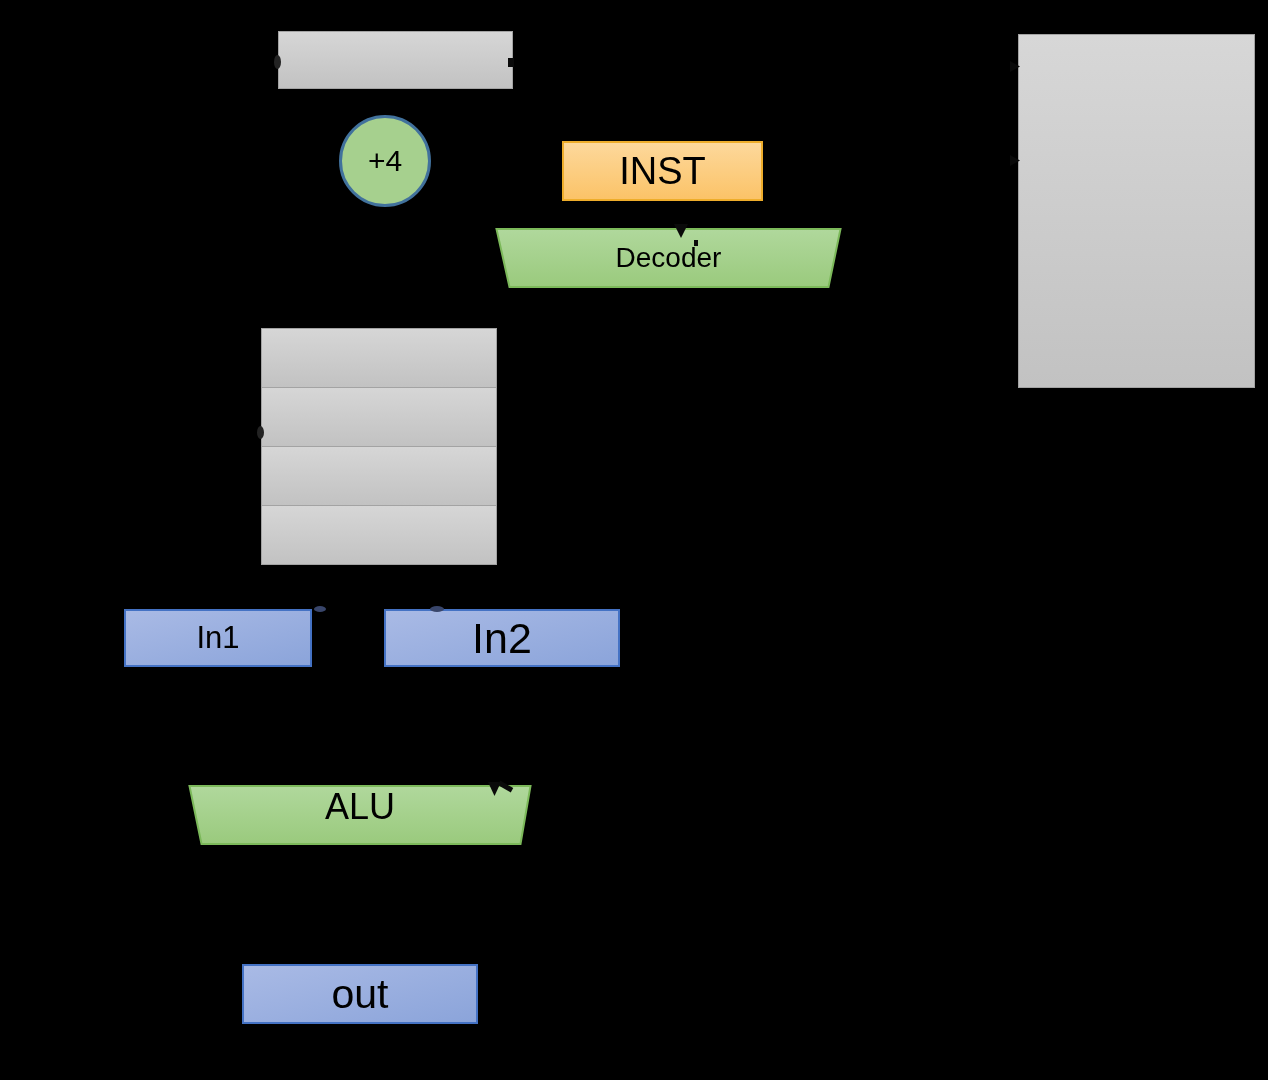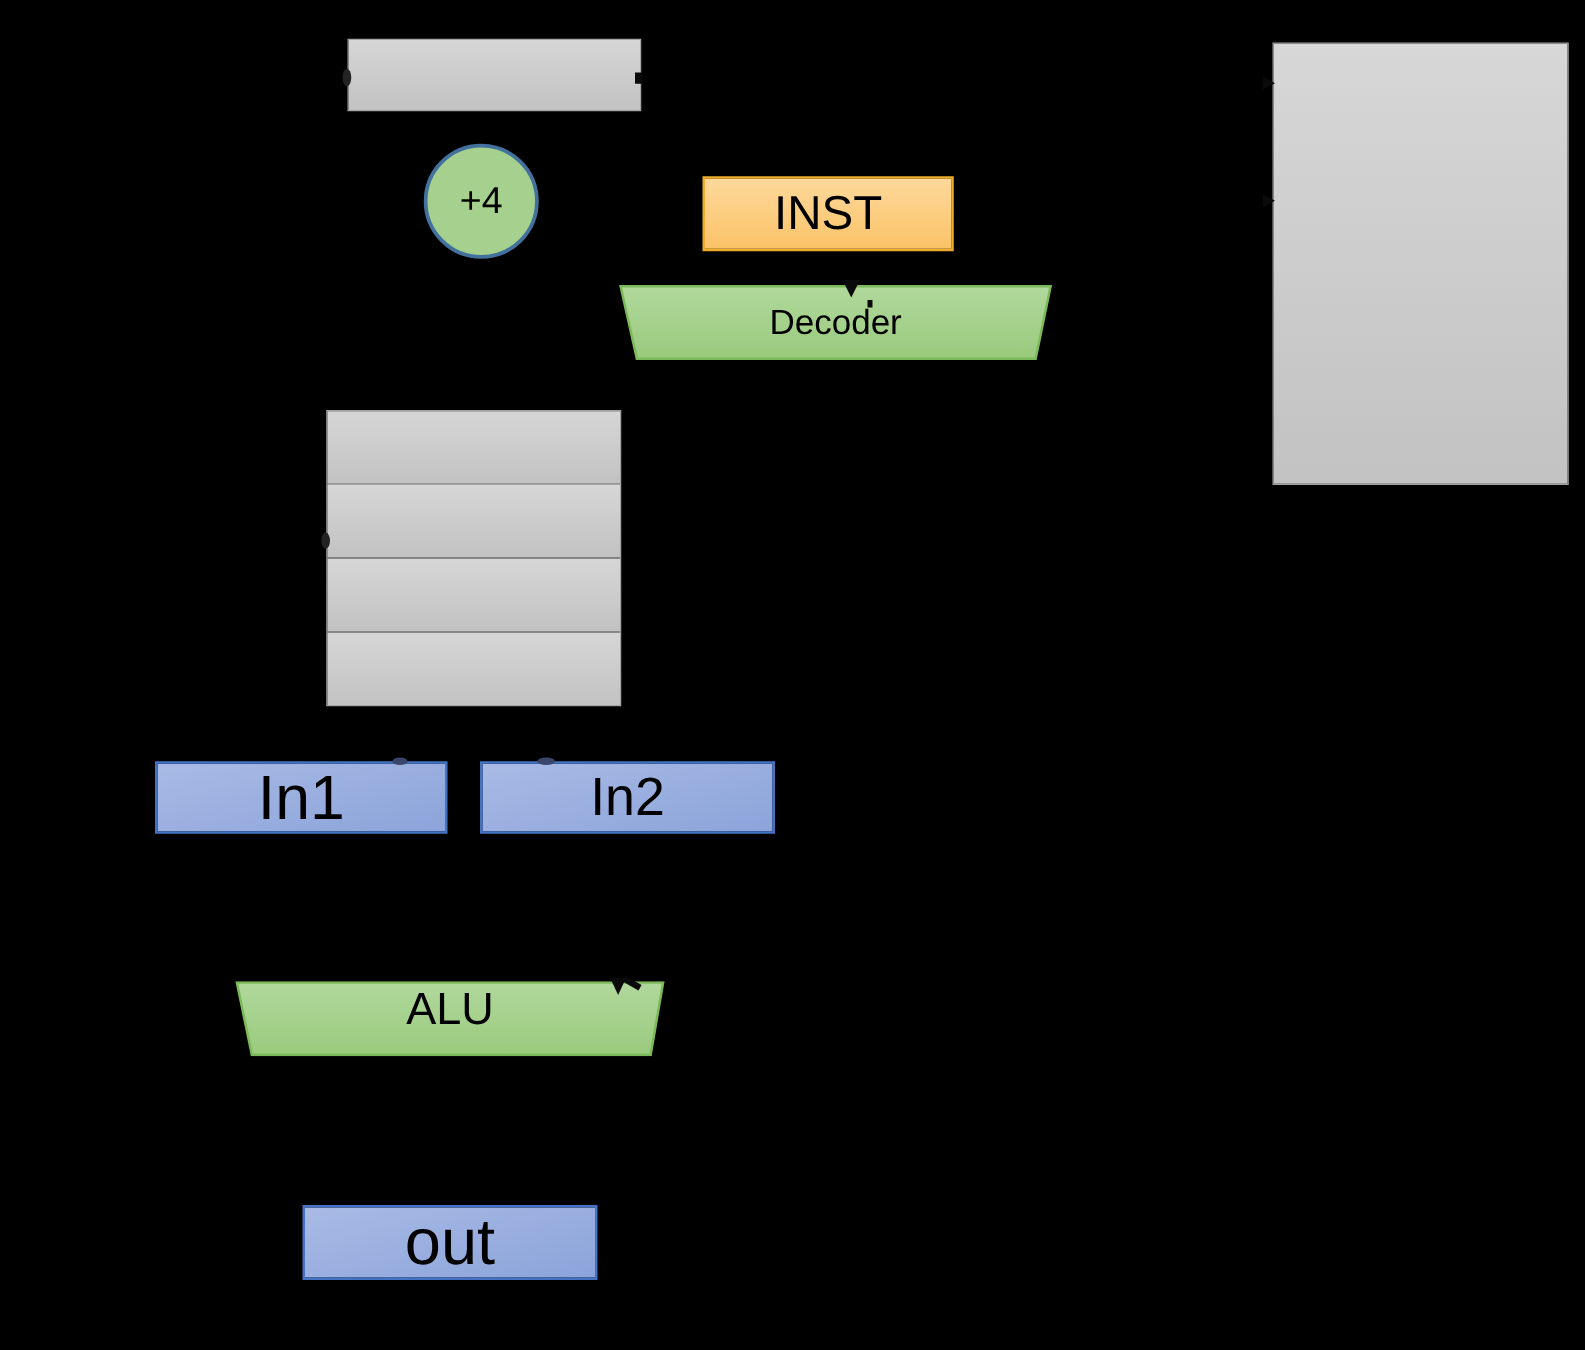--- a/index.html
+++ b/index.html
@@ -33,24 +33,24 @@
   .pc-box      { left: 278px; top: 31px;  width: 235px; height: 58px; }
   .plus4       { left: 338px; top: 114px; width: 94px;  height: 94px; }
   .inst-box    { left: 562px; top: 125px; width: 201px; height: 60px; font-size: 38px; margin-top: 16px; }
   .decoder     { left: 495px; top: 228px; width: 347px; height: 60px; font-size: 28px; }
   .memory-box  { left: 1018px; top: 34px; width: 237px; height: 354px;
                  background: linear-gradient(180deg, #d7d7d7, #c2c2c2); }
   .regfile     { left: 261px; top: 328px; width: 236px; height: 237px;
                  border: 1px solid var(--gray-border); display: flex; flex-direction: column; }
   .reg-row     { flex: 1; background: linear-gradient(180deg, var(--gray-fill-top), var(--gray-fill-bottom)); }
   .reg-row + .reg-row { border-top: 1px solid var(--gray-border); }
-  .in1-box     { left: 124px; top: 609px; width: 234px; height: 58px; font-size: 50px; }
+  .in1-box     { left: 124px; top: 609px; width: 188px; height: 58px; font-size: 31px; }
   .in2-box     { left: 384px; top: 609px; width: 236px; height: 58px; font-size: 43px; }
   .alu         { left: 188px; top: 785px; width: 344px; height: 44px; font-size: 36px; text-align: center; }
-  .out-box     { left: 242px; top: 964px; width: 236px; height: 60px; font-size: 52px; }
+  .out-box     { left: 242px; top: 964px; width: 236px; height: 60px; font-size: 41px; }
   .plus4 .label-wrap { font-size: 30px; }
   .trapezoid svg, .plus4 svg { position: absolute; inset: 0; display: block; }
   
   .remnant { position: absolute; background: var(--remnant-color); }
   .tri-down  { background: transparent; }
   .tri-down::before { content: ""; position: absolute; inset: 0;
     background: var(--remnant-color); clip-path: polygon(0 0, 100% 0, 50% 100%); }
   .tri-right { background: transparent; }
   .tri-right::before { content: ""; position: absolute; inset: 0;
     background: var(--remnant-color); clip-path: polygon(0 0, 100% 50%, 0 100%); }

